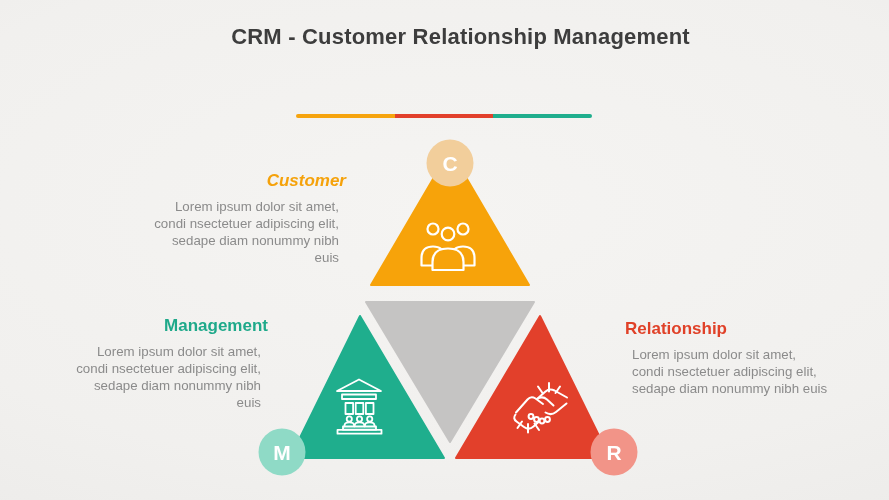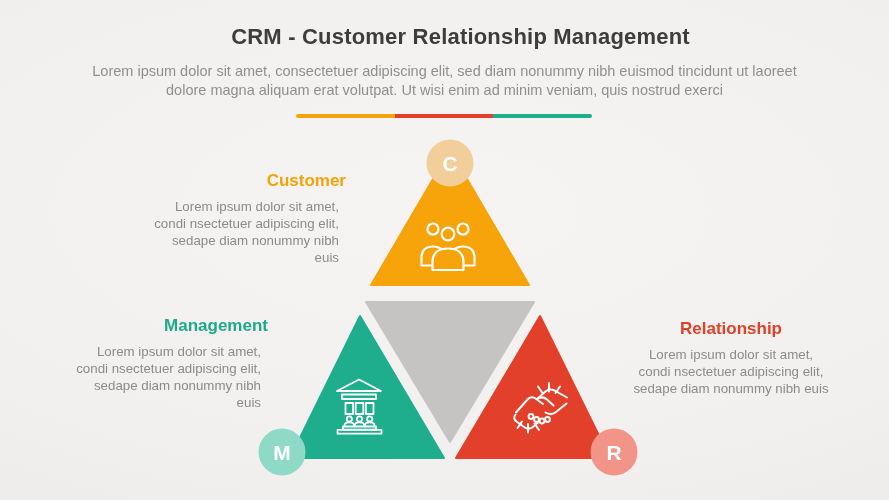--- a/index.html
+++ b/index.html
@@ -22,36 +22,35 @@
   }
   .divider .seg{flex:1; height:100%;}
   .seg-orange{background:#F6A40E;}
   .seg-red{background:#E2402B;}
   .seg-teal{background:#1FAE8D;}
 
   .section{position:absolute; }
   .section .label{font-size:17px; font-weight:700; margin:0 0 4px 0; line-height:1.2;}
   .section .desc{font-size:13.3px; line-height:17px; color:#8b8b8b; margin:7px;}
   .sec-customer{top:171px; right:543px; width:208px; text-align:right;}
-  .sec-customer .label{color:#F5A20B;}
+  .sec-customer .label{color:#F5A20B;font-style:italic;}
   .sec-management{top:316px; right:621px; width:208px; text-align:right;}
   .sec-management .label{color:#1EA98A;}
-  .sec-relationship{top:319px; left:625px; width:212px; text-align:center;}
+  .sec-relationship{top:319px; left:625px; width:212px; text-align:left;}
   .sec-relationship .label{color:#E04128;}
 
   .pyramid{position:absolute; inset:0;}
   .badge-letter{font-weight:700; font-size:21px; fill:#ffffff;}
 </style>
 </head>
 <body>
 
 <div class="stage">
 
   <div class="title">CRM - Customer Relationship Management</div>
-  <div class="subtitle">Lorem ipsum dolor sit amet, consectetuer adipiscing elit, sed diam nonummy nibh euismod tincidunt ut laoreet dolore magna aliquam erat volutpat. Ut wisi enim ad minim veniam, quis nostrud exerci</div>
 
   <div class="divider">
     <div class="seg seg-orange"></div>
     <div class="seg seg-red"></div>
     <div class="seg seg-teal"></div>
   </div>
 
   <div class="section sec-customer">
     <p class="label">Customer</p>
     <p class="desc">Lorem ipsum dolor sit amet, condi nsectetuer adipiscing elit, sedape diam nonummy nibh euis</p>

